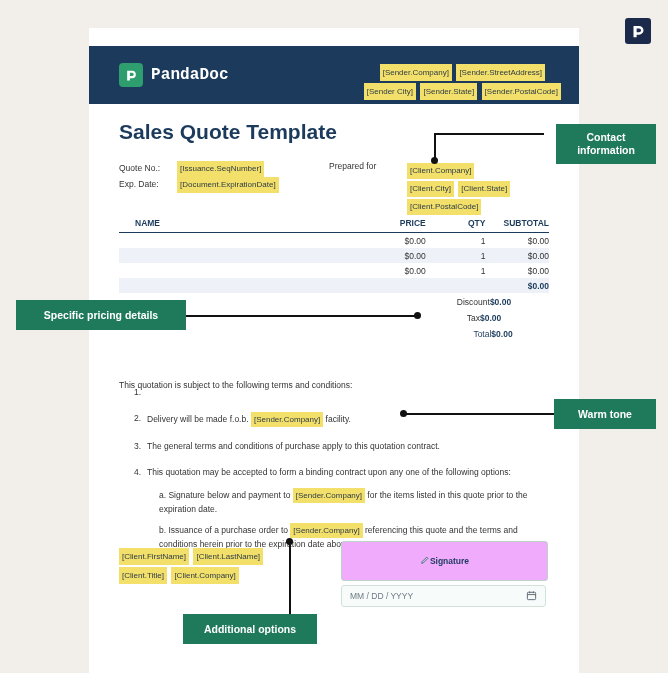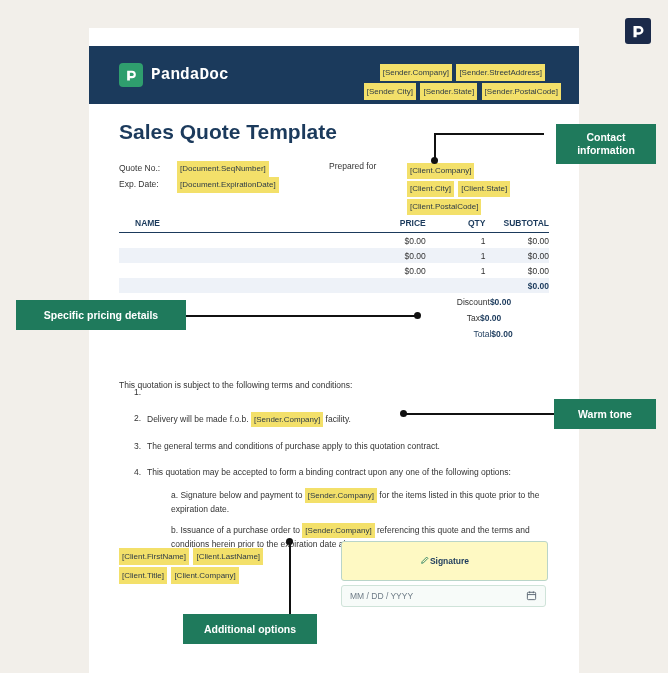--- a/index.html
+++ b/index.html
@@ -187,38 +187,38 @@
     display: flex;
     gap: 6px;
     margin-bottom: 13px;
   }
   .term-num { width: 12px; flex: none; text-align: right; }
   .sub-opts {
     margin-top: 9px;
     margin-left: 12px;
     line-height: 13px;
   }
-  .sub-opt { margin-bottom: 7px; margin-left: 12px; }
+  .sub-opt { margin-bottom: 7px; }
 
   
   .signer {
     position: absolute;
     left: 30px;
     top: 518px;
     line-height: 15px;
   }
 
   
   .sig-box {
     position: absolute;
     left: 252px;
     top: 513px;
     width: 205px;
     height: 38px;
-    background: #fef9c3;
+    background: #f0abfc;
     border: 1px solid #b9d5c9;
     border-radius: 3px;
     display: flex;
     align-items: center;
     justify-content: center;
     gap: 0;
     color: #1b3a5c;
     font-size: 8.5px;
     font-weight: bold;
   }
@@ -302,21 +302,21 @@
         <span class="token">[Sender.PostalCode]</span>
       </div>
     </div>
   </div>
 
   <div class="doc-title">Sales Quote Template</div>
 
   <div class="meta">
     <div class="meta-row">
       <span class="meta-label">Quote No.:</span>
-      <span class="token">[Document.SeqNumber]</span>
+      <span class="token">[Issuance.SeqNumber]</span>
     </div>
     <div class="meta-row">
       <span class="meta-label">Exp. Date:</span>
       <span class="token">[Document.ExpirationDate]</span>
     </div>
   </div>
 
   <div class="prepared">Prepared for</div>
 
   <div class="client-block">

